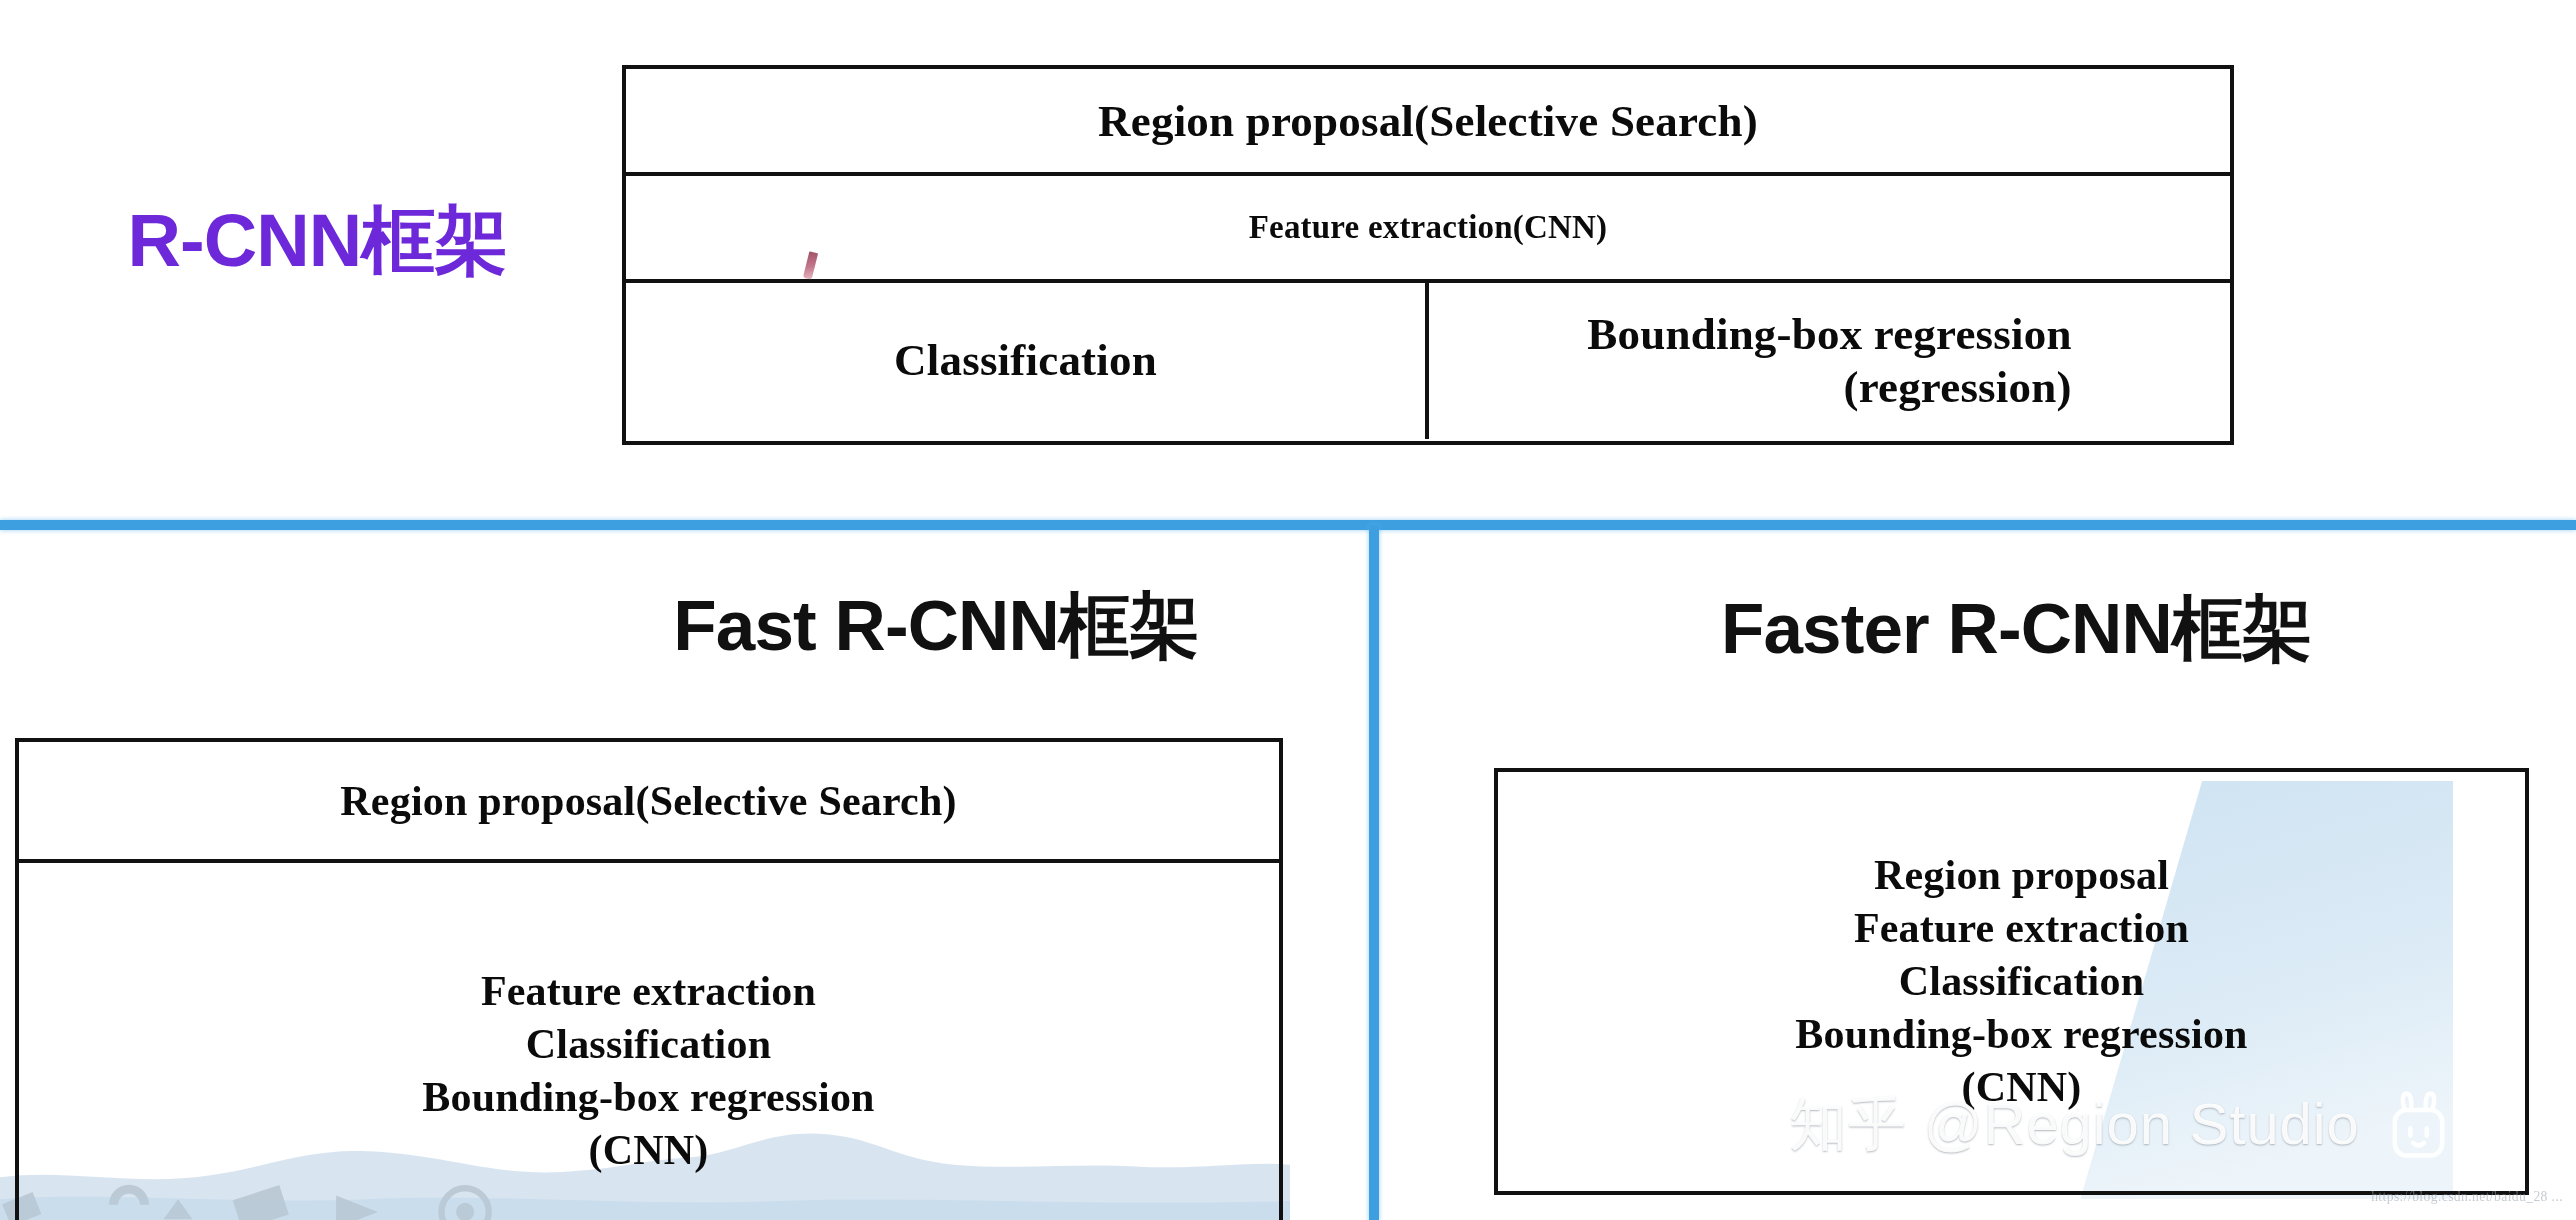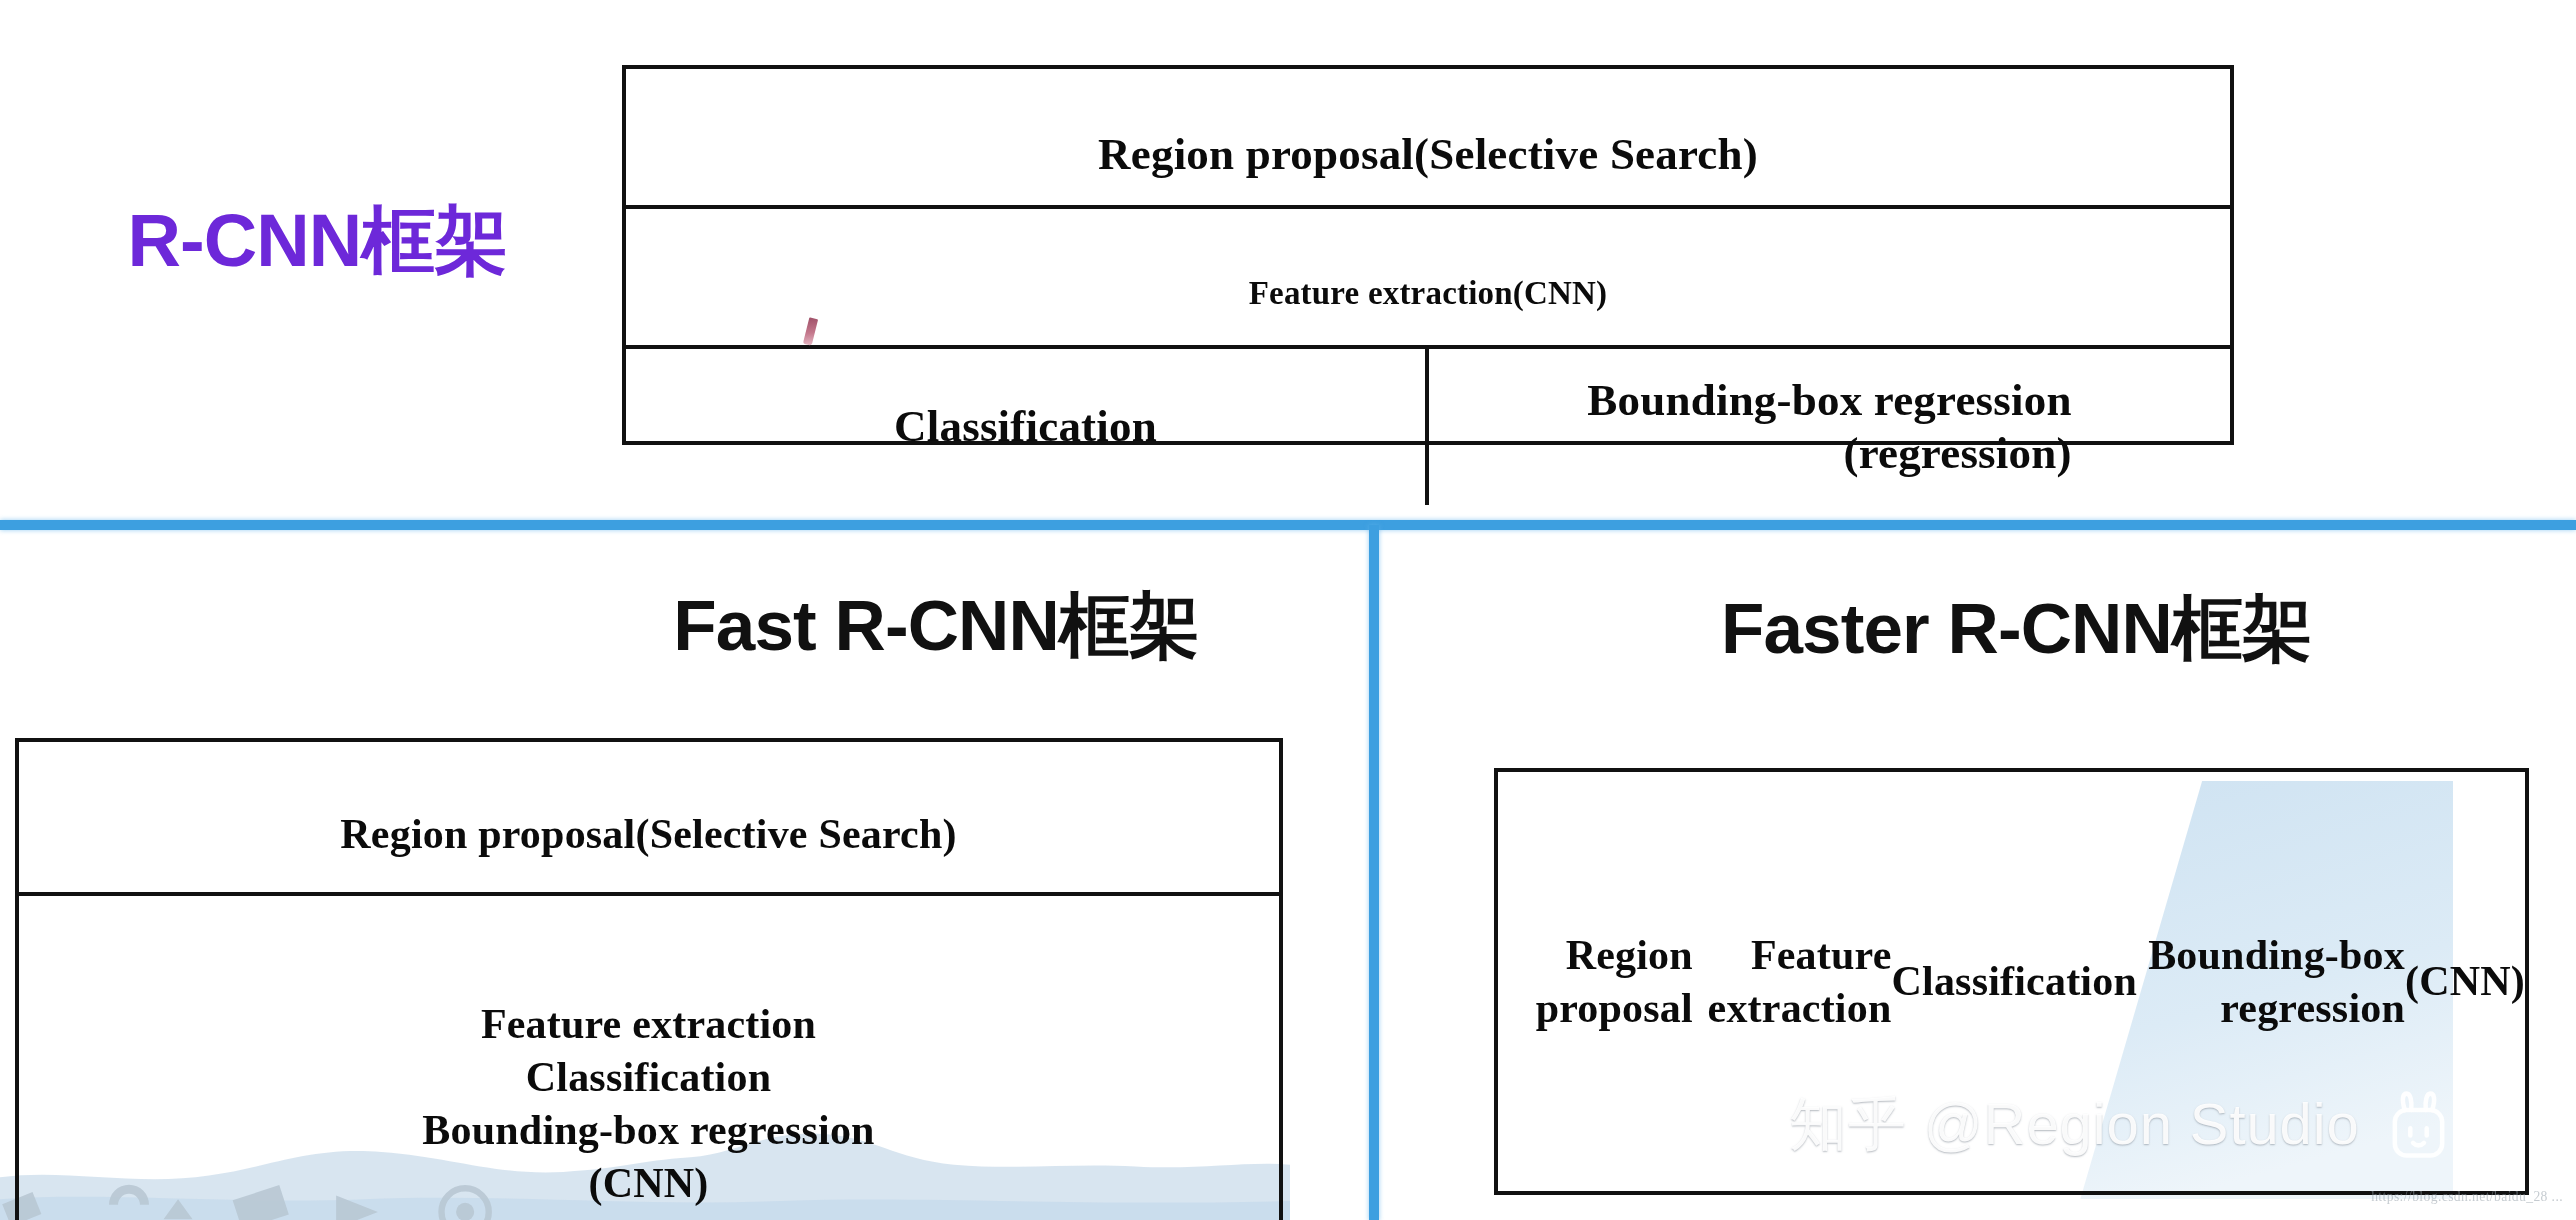--- a/index.html
+++ b/index.html
@@ -52,21 +52,21 @@
     box-sizing: border-box;
     display: flex;
     align-items: center;
     justify-content: center;
     text-align: center;
     color: #0b0b0b;
     font-family: "Liberation Serif", serif;
     font-weight: bold;
     letter-spacing: 0.2px;
   }
-  .row-divider-bottom { border-bottom: 4.5px solid #111111; margin-top: 33px; }
+  .row-divider-bottom { border-bottom: 4.5px solid #111111; }
   .cell-divider-right { border-right: 4.5px solid #111111; }
 
   
   #rcnn-title {
     position: absolute;
     left: 54px;
     top: 202px;
     width: 527px;
     text-align: center;
     font-family: "Liberation Sans", sans-serif;
@@ -175,21 +175,21 @@
   
   #faster-box {
     left: 1494px;
     top: 768px;
     width: 1035px;
     height: 427px;
     z-index: 3;
   }
   #faster-row-stack {
     height: 100%;
-    flex-direction: row;
+    flex-direction: column;
     font-size: 42px;
     line-height: 1.26;
     margin-left: 20px;
   }
   .stack-line { display: block; text-align: right; }
 
   
   #watermark {
     position: absolute;
     left: 1789px;

